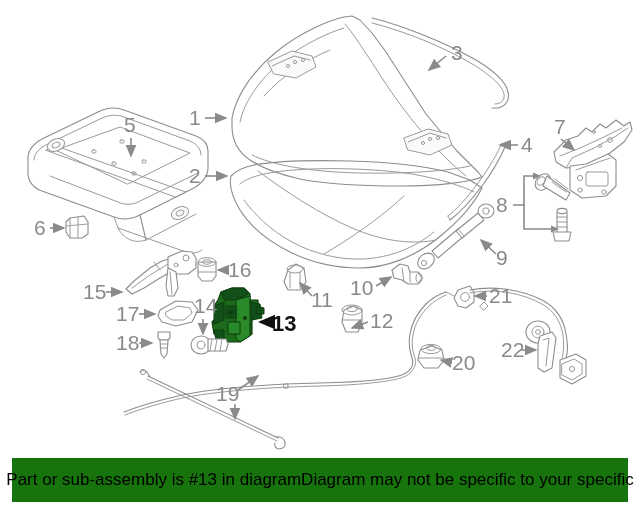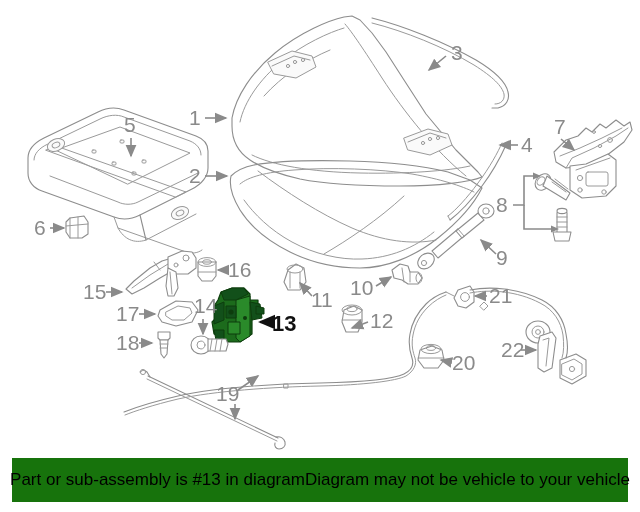--- a/index.html
+++ b/index.html
@@ -454,16 +454,16 @@
       <g>
         <text class="lbl" x="501" y="357">22</text>
         <line class="lead" x1="521" y1="350" x2="536" y2="350" marker-end="url(#arrow-gray)"></line>
       </g>
 
     </g>
   </svg>
 
   <div class="notice-banner">
     <div class="notice-line">Part or sub-assembly is #13 in diagram</div>
-    <div class="notice-line">Diagram may not be vehicle to your vehicle</div>
+    <div class="notice-line">Diagram may not be specific to your specific</div>
   </div>
 
 </div>
 
 </body></html>

